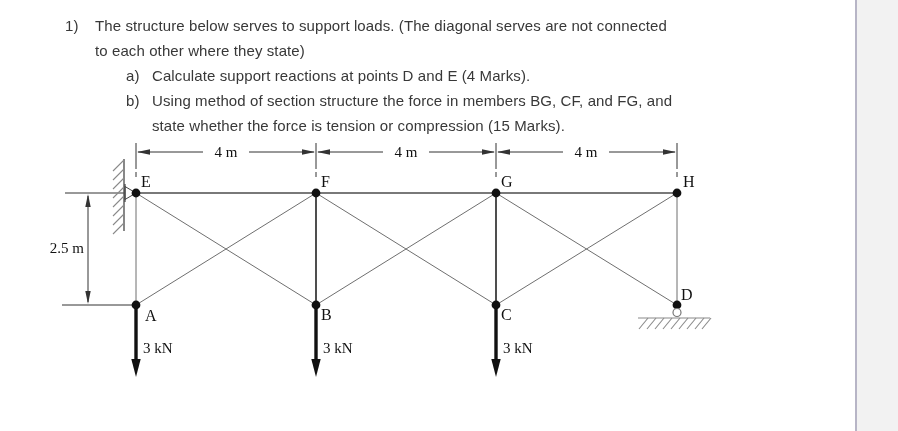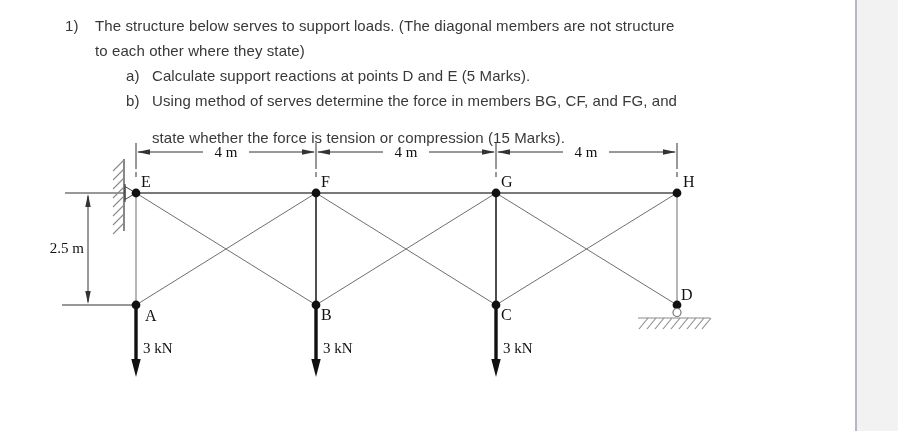--- a/index.html
+++ b/index.html
@@ -29,27 +29,27 @@
   .dot{fill:#111111;stroke:none;}
   .st{font-family:"Liberation Serif",serif;font-size:16px;fill:#111111;}
   .sd{font-family:"Liberation Serif",serif;font-size:15px;fill:#111111;}
 </style>
 </head>
 <body>
 
 <div>
 
   <span class="t" style="left:65px;top:16px">1)</span>
-  <span class="t" style="left:95px;top:16px">The structure below serves to support loads. (The diagonal members are not structure</span>
+  <span class="t" style="left:95px;top:16px">The structure below serves to support loads. (The diagonal serves are not connected</span>
   <span class="t" style="left:95px;top:41px">to each other where they state)</span>
   <span class="t" style="left:126px;top:66px">a)</span>
-  <span class="t" style="left:152px;top:66px">Calculate support reactions at points D and E (5 Marks).</span>
+  <span class="t" style="left:152px;top:66px">Calculate support reactions at points D and E (4 Marks).</span>
   <span class="t" style="left:126px;top:91px">b)</span>
-  <span class="t" style="left:152px;top:91px">Using method of serves determine the force in members BG, CF, and FG, and</span>
-  <span class="t" style="left:152px;top:128px">state whether the force is tension or compression (15 Marks).</span>
+  <span class="t" style="left:152px;top:91px">Using method of section structure the force in members BG, CF, and FG, and</span>
+  <span class="t" style="left:152px;top:116px">state whether the force is tension or compression (15 Marks).</span>
 
   <svg width="898" height="431" viewBox="0 0 898 431">
 
     <g>
       <line class="dim" x1="136" y1="143" x2="136" y2="169"></line>
         <line class="dim" x1="136" y1="172" x2="136" y2="177"></line>
       <line class="dim" x1="316" y1="143" x2="316" y2="169"></line>
         <line class="dim" x1="316" y1="172" x2="316" y2="177"></line>
       <line class="dim" x1="496" y1="143" x2="496" y2="169"></line>
         <line class="dim" x1="496" y1="172" x2="496" y2="177"></line>

